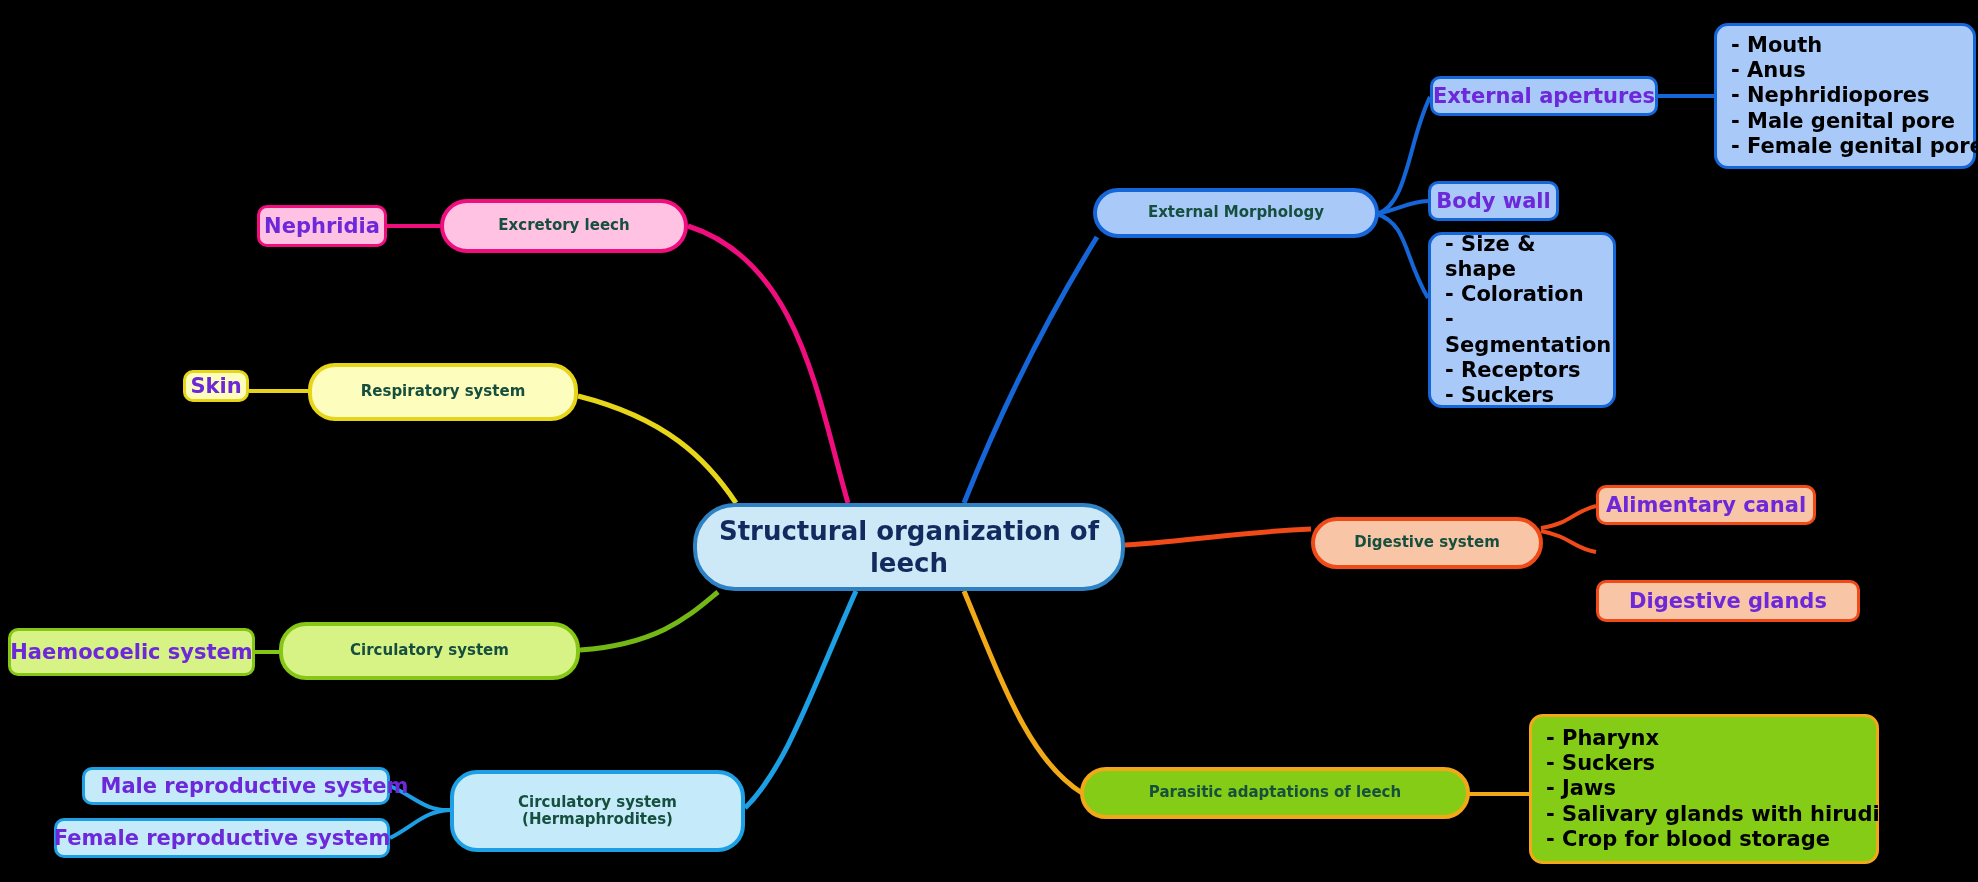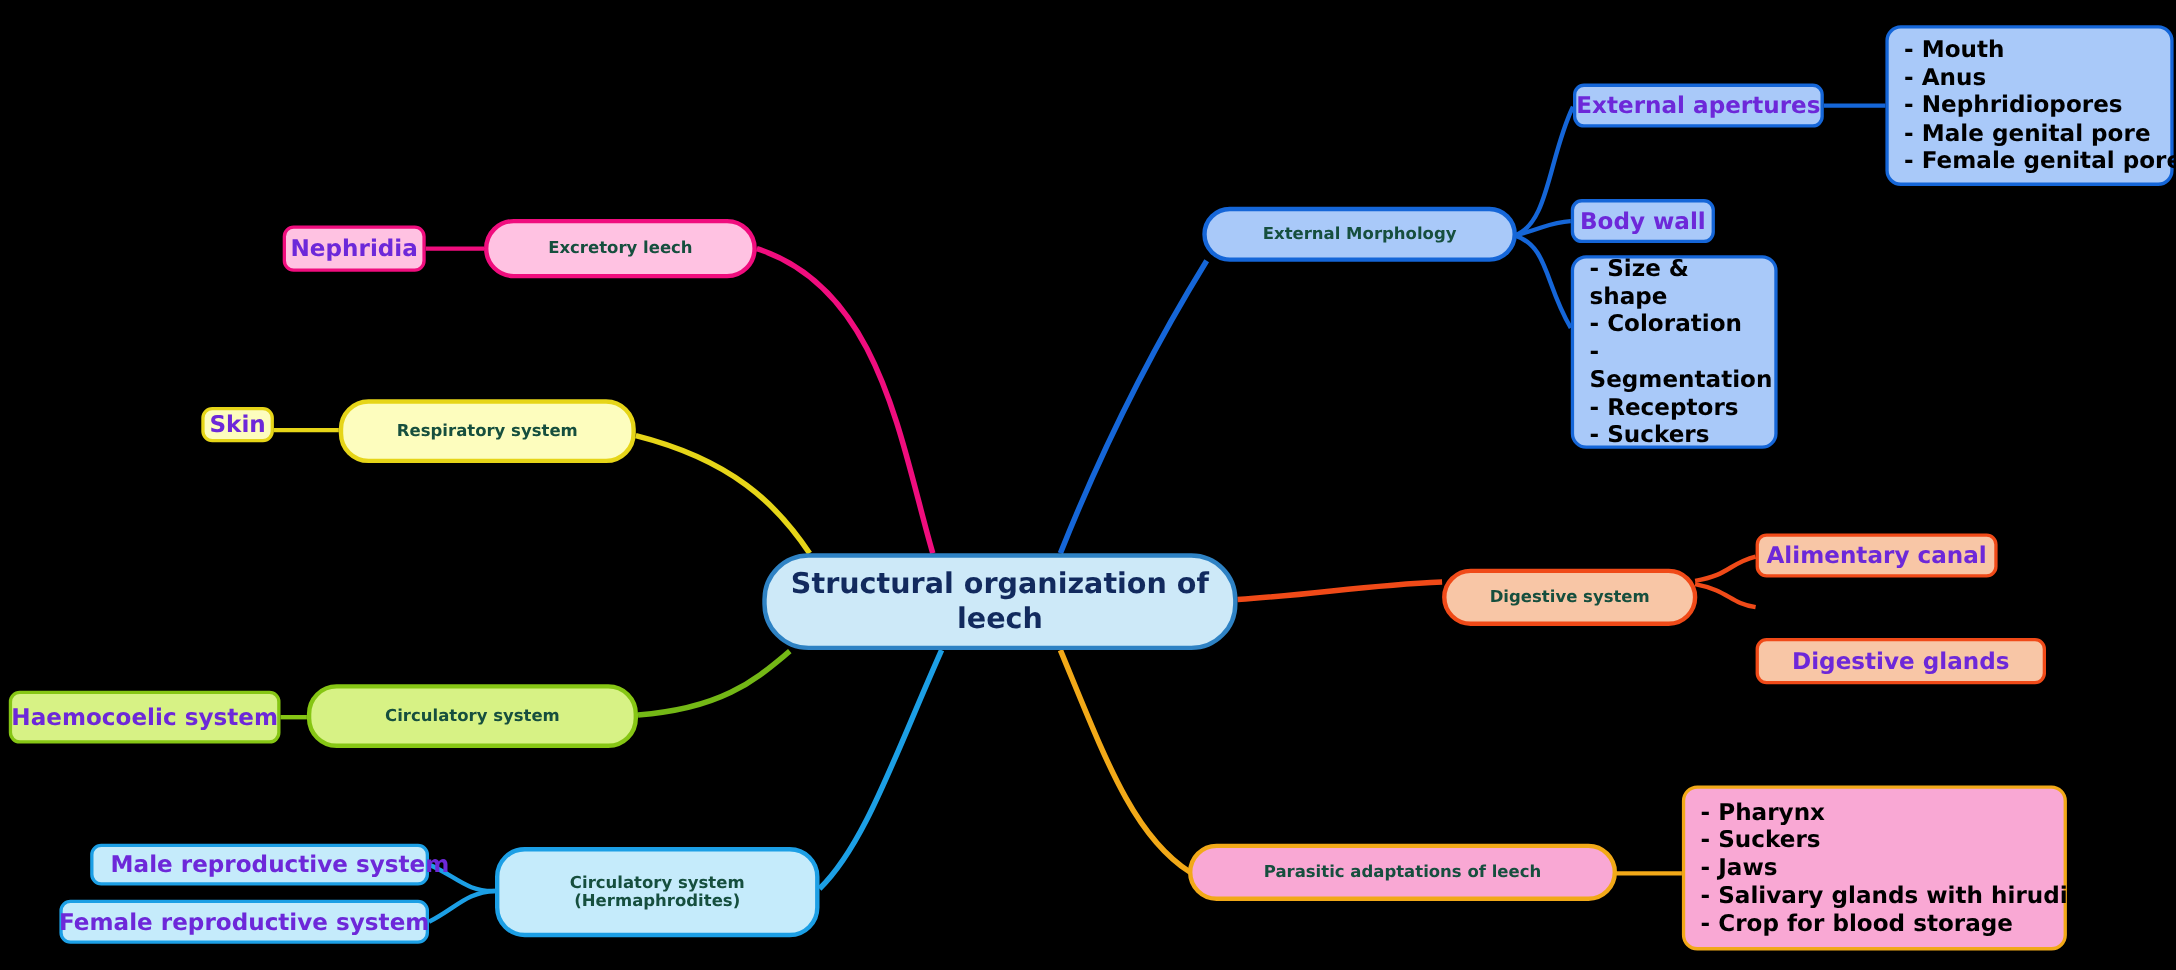--- a/index.html
+++ b/index.html
@@ -16,21 +16,21 @@
   .listbox .li{line-height:1.2;white-space:nowrap;}
   .listbox.wrap .li{white-space:normal;}
   
   .center-node{background:#cde9f8;border:4px solid #2e82c4;color:#122a5e;font-size:26px;line-height:1.25;border-radius:42px;padding:4px 16px;}
   .blue  {background:#a9c9f9;border-color:#1566d8;}
   .cyan  {background:#c5ebfb;border-color:#1c9fe5;}
   .pink  {background:#ffc2e2;border-color:#f00d7e;}
   .yellow{background:#fdfdbe;border-color:#e6d518;}
   .green {background:#d7f285;border-color:#86c614;}
   .orange{background:#f8c6a6;border-color:#f04a18;}
-  .gold  {background:#f9a8d4;border-color:#f2a918;}
+  .gold  {background:#84cc16;border-color:#f2a918;}
 </style>
 </head>
 <body>
 
 <div id="canvas">
 
   <svg id="edges" viewBox="0 0 1978 882" fill="none">
 
     <path d="M 688,226 C 800,262 818,400 848,503" stroke="#f00d7e" stroke-width="5"></path>
     <path d="M 578,396 C 665,418 706,458 736,503" stroke="#e6d518" stroke-width="5"></path>

